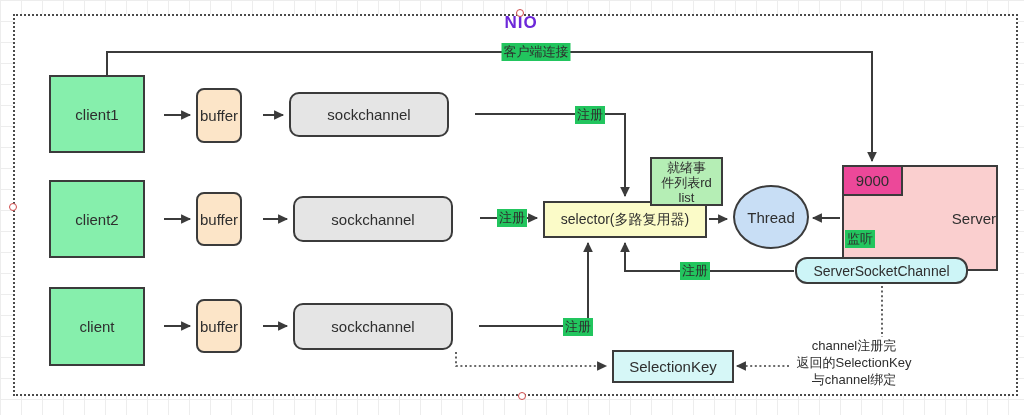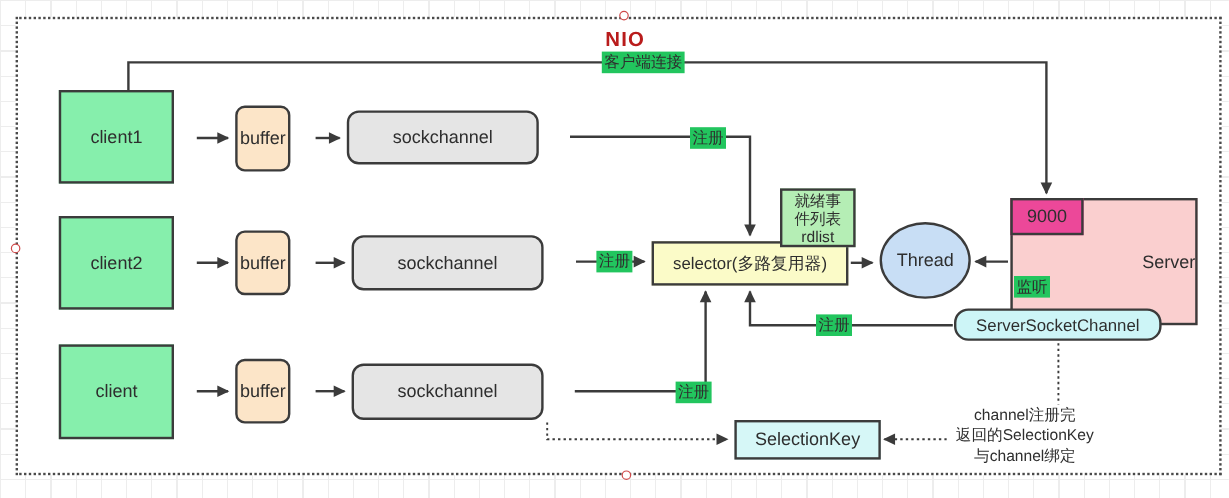--- a/index.html
+++ b/index.html
@@ -11,21 +11,21 @@
     background-image:
       repeating-linear-gradient(to right,#ededed 0 1px,transparent 1px 21px),
       repeating-linear-gradient(to bottom,#ededed 0 1px,transparent 1px 21px);
   }
   .canvas{
     position:absolute;left:13px;top:14px;width:1005px;height:382px;
     border:2px dotted #4a4a4a;background:#ffffff;box-sizing:border-box;
   }
   .title{
     position:absolute;left:521px;top:23px;transform:translate(-50%,-50%);
-    font-size:17px;font-weight:bold;color:#b91c1c;letter-spacing:1px;z-index:6;margin-top:10px;
+    font-size:17px;font-weight:bold;color:#6d28d9;letter-spacing:1px;z-index:6;
   }
   svg.wires{position:absolute;left:0;top:0;z-index:1;}
   .node{
     position:absolute;box-sizing:border-box;border:2px solid #3b3b3b;
     display:flex;align-items:center;justify-content:center;
     font-size:15px;color:#2e2e2e;z-index:2;text-align:center;
   }
   .client{left:49px;width:96px;height:78px;background:#86efac;}
   #client1{top:75px;}
   #client2{top:180px;}
@@ -33,21 +33,21 @@
   .buffer{left:196px;width:46px;height:55px;background:#fce5c8;border-radius:8px;}
   #buffer1{top:88px;}
   #buffer2{top:192px;height:54px;}
   #buffer3{top:299px;height:54px;}
   .sock{width:160px;background:#e5e5e5;border-radius:10px;}
   #sock1{left:289px;top:92px;height:45px;}
   #sock2{left:293px;top:196px;height:46px;}
   #sock3{left:293px;top:303px;height:47px;}
   #selector{left:543px;top:201px;width:164px;height:37px;background:#fbfbc8;font-size:14px;}
   #rdlist{
-    left:650px;top:157px;width:63px;height:49px;background:#b5eeb5;z-index:3;
+    left:650px;top:157px;width:73px;height:49px;background:#b5eeb5;z-index:3;
     font-size:13px;line-height:15px;padding:1px 9px;word-break:break-all;
     display:block;text-align:center;
   }
   #thread{left:733px;top:185px;width:76px;height:64px;background:#c8def5;border-radius:50%;}
   #server{left:842px;top:165px;width:156px;height:106px;background:#facfcf;justify-content:flex-end;}
   #port{left:842px;top:165px;width:61px;height:31px;background:#ec4899;z-index:3;}
   #ssc{left:795px;top:257px;width:173px;height:27px;background:#cdf5f7;border-radius:12px;z-index:4;font-size:14px;}
   #selkey{left:612px;top:350px;width:122px;height:33px;background:#d6f7f7;font-size:15px;}
   .wire-label{
     position:absolute;transform:translate(-50%,-50%);background:#22c55e;

